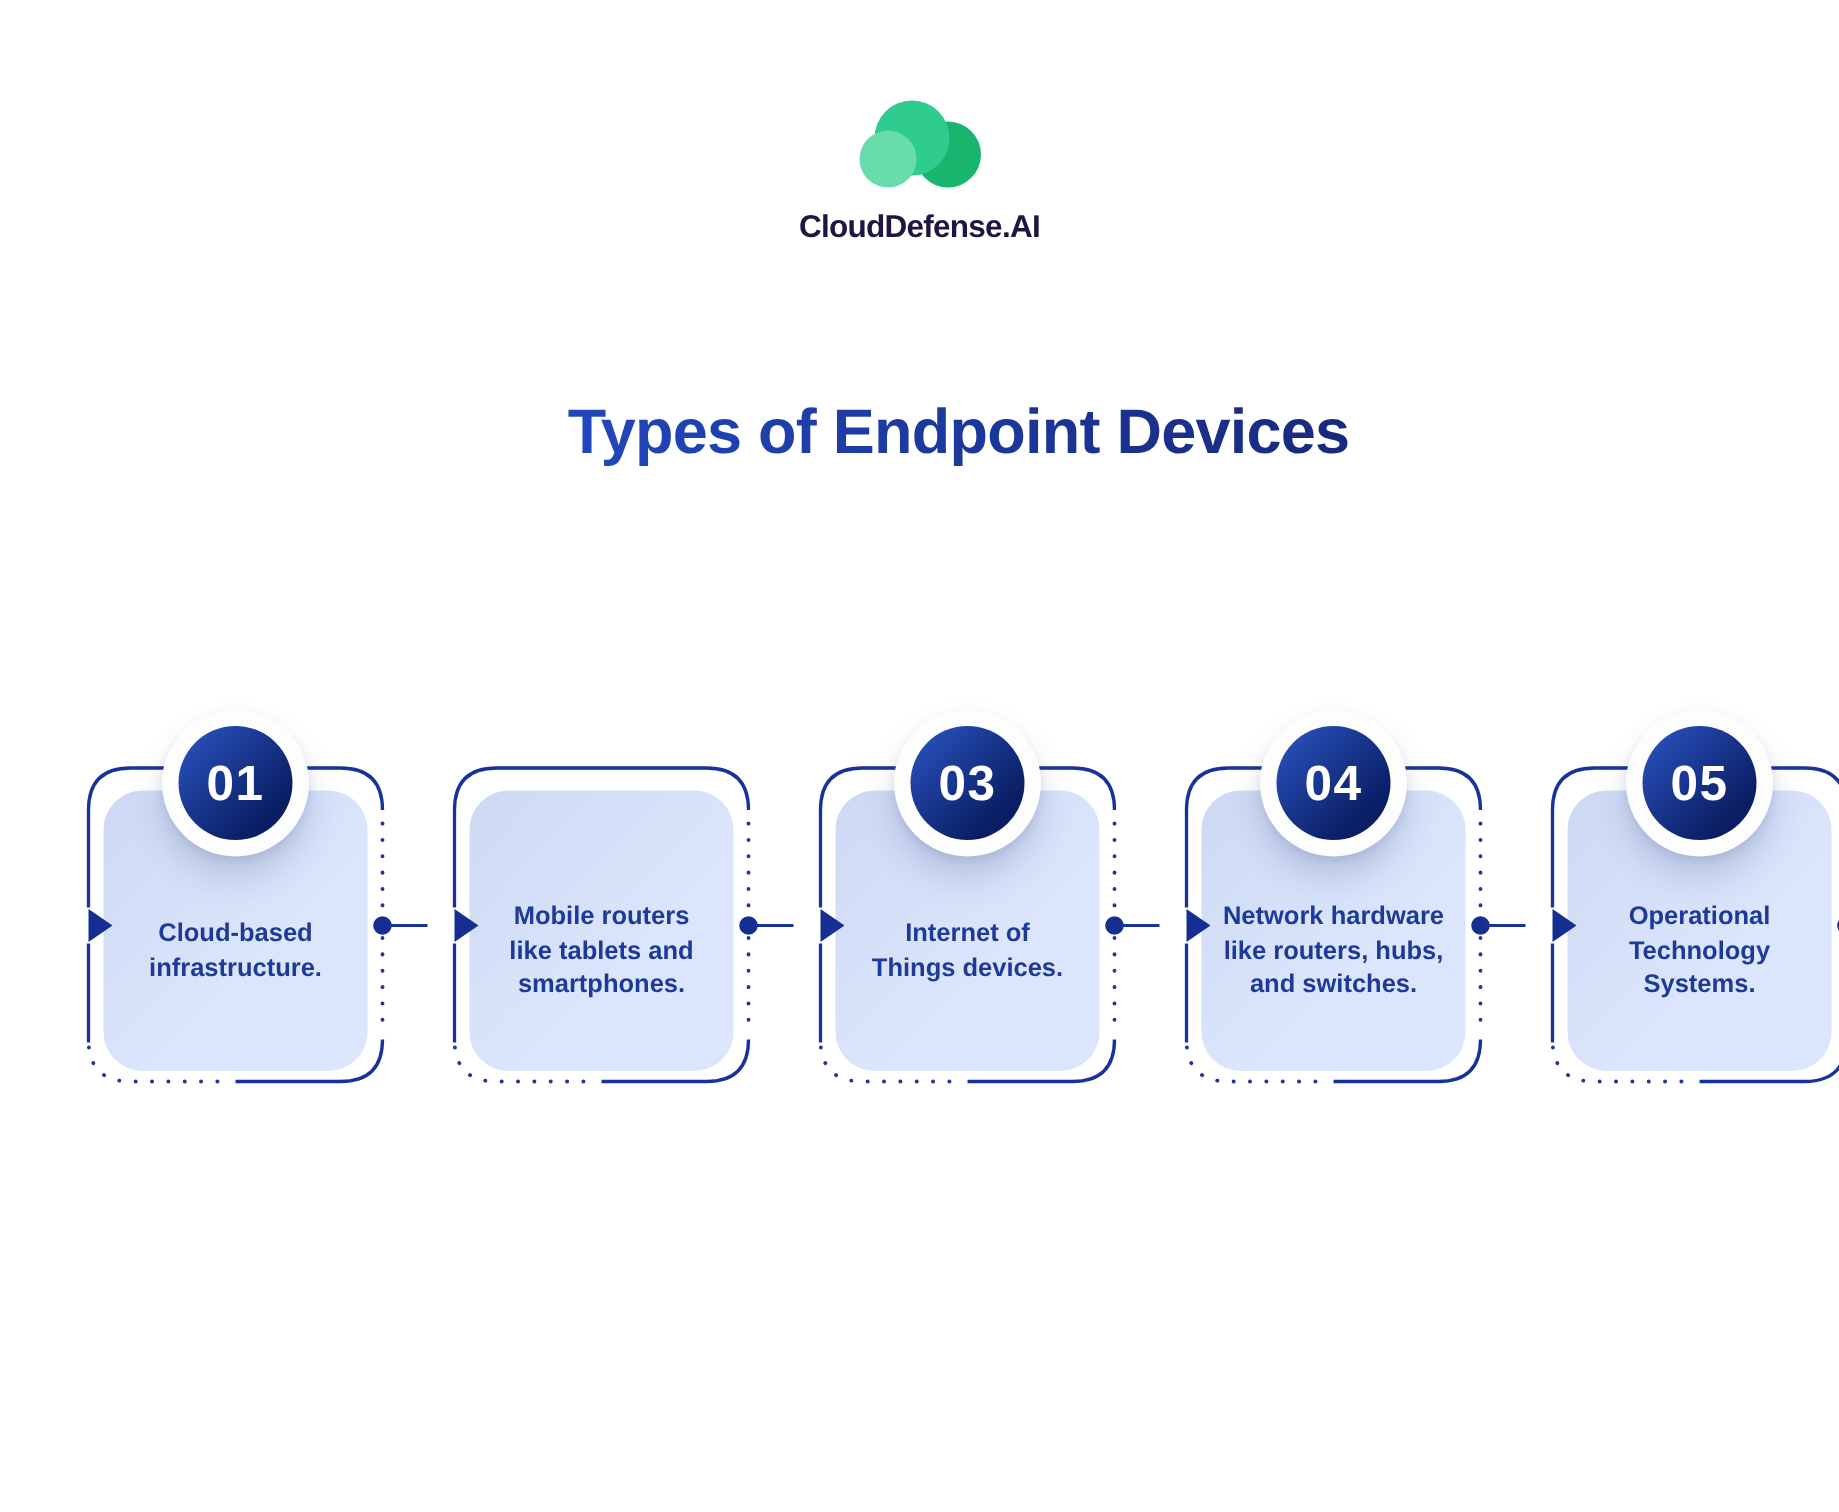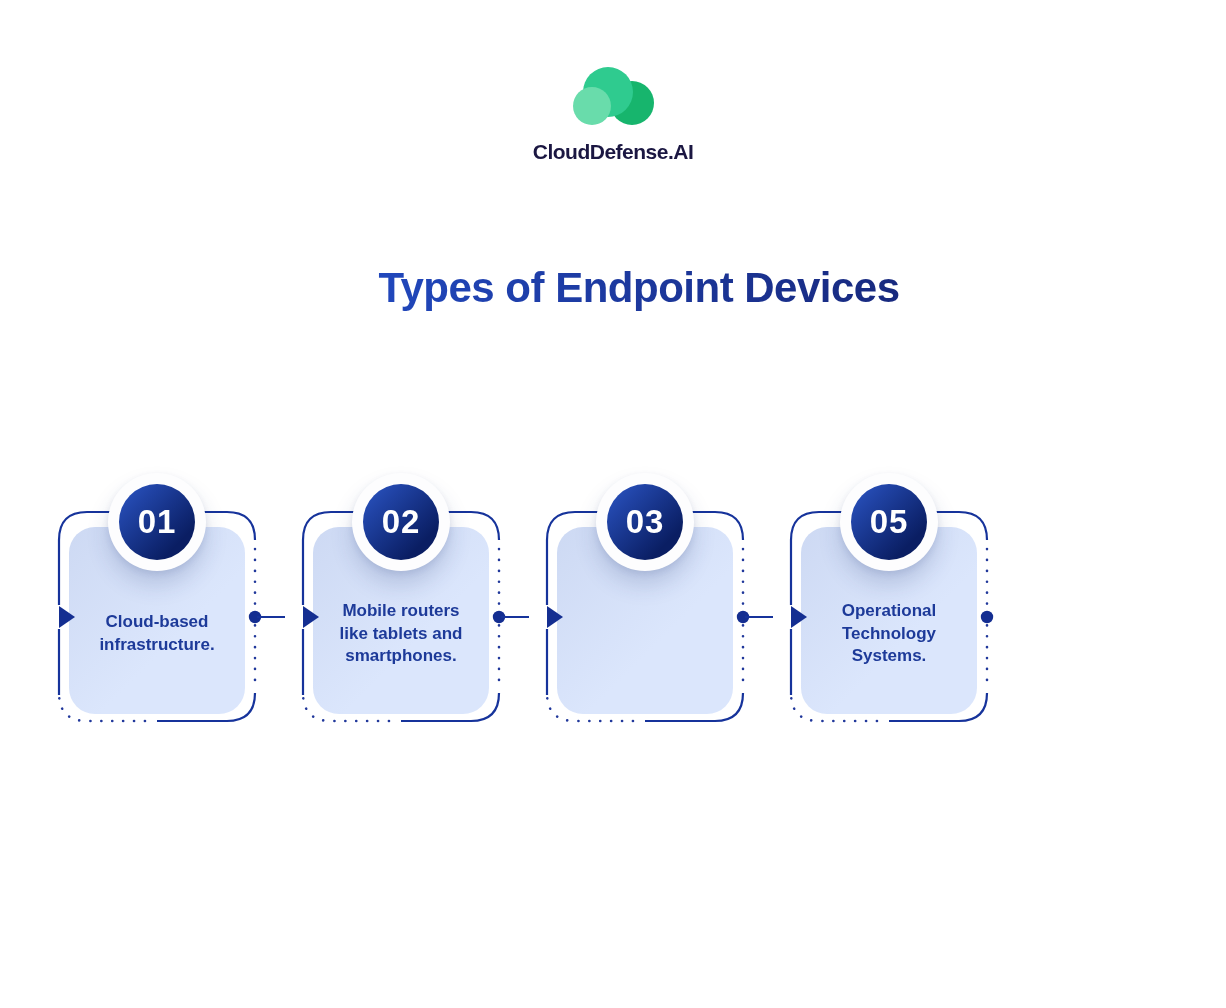--- a/index.html
+++ b/index.html
@@ -109,46 +109,64 @@
     <div class="card-bg"></div>
     <svg class="outline-svg" width="200" height="226" viewBox="0 0 200 226">
       <path class="ol-solid" d="M 2 103 L 2 38 Q 2 10 30 10 L 170 10 Q 198 10 198 38"></path>
       <path class="ol-solid" d="M 2 127 L 2 193"></path>
       <path class="ol-dotted" d="M 198 47 L 198 185"></path>
       <path class="ol-solid" d="M 100 219 L 170 219 Q 198 219 198 191"></path>
       <path class="ol-dotted" d="M 88 219 L 30 219 Q 2 219 2 191"></path>
       <polygon class="ol-arrow" points="2,104 2,126 18,115"></polygon>
       <circle class="ol-dot" cx="198" cy="115" r="6.2"></circle>
     </svg>
-    <div class="badge">
-      <div class="badge-num">02</div>
-    </div>
     <div class="card-text">Mobile routers
 like tablets and
 smartphones.</div>
     <div class="connector"></div>
   </div>
 
   <div class="step">
     <div class="card-bg"></div>
     <svg class="outline-svg" width="200" height="226" viewBox="0 0 200 226">
       <path class="ol-solid" d="M 2 103 L 2 38 Q 2 10 30 10 L 170 10 Q 198 10 198 38"></path>
       <path class="ol-solid" d="M 2 127 L 2 193"></path>
       <path class="ol-dotted" d="M 198 47 L 198 185"></path>
       <path class="ol-solid" d="M 100 219 L 170 219 Q 198 219 198 191"></path>
       <path class="ol-dotted" d="M 88 219 L 30 219 Q 2 219 2 191"></path>
       <polygon class="ol-arrow" points="2,104 2,126 18,115"></polygon>
       <circle class="ol-dot" cx="198" cy="115" r="6.2"></circle>
     </svg>
     <div class="badge">
       <div class="badge-num">03</div>
     </div>
+    <div class="card-text">Internet of
+Things devices.</div>
     <div class="connector"></div>
   </div>
 
+  <div class="step">
+    <div class="card-bg"></div>
+    <svg class="outline-svg" width="200" height="226" viewBox="0 0 200 226">
+      <path class="ol-solid" d="M 2 103 L 2 38 Q 2 10 30 10 L 170 10 Q 198 10 198 38"></path>
+      <path class="ol-solid" d="M 2 127 L 2 193"></path>
+      <path class="ol-dotted" d="M 198 47 L 198 185"></path>
+      <path class="ol-solid" d="M 100 219 L 170 219 Q 198 219 198 191"></path>
+      <path class="ol-dotted" d="M 88 219 L 30 219 Q 2 219 2 191"></path>
+      <polygon class="ol-arrow" points="2,104 2,126 18,115"></polygon>
+      <circle class="ol-dot" cx="198" cy="115" r="6.2"></circle>
+    </svg>
+    <div class="badge">
+      <div class="badge-num">04</div>
+    </div>
+    <div class="card-text">Network hardware
+like routers, hubs,
+and switches.</div>
+    <div class="connector"></div>
+  </div>
 
   <div class="step">
     <div class="card-bg"></div>
     <svg class="outline-svg" width="200" height="226" viewBox="0 0 200 226">
       <path class="ol-solid" d="M 2 103 L 2 38 Q 2 10 30 10 L 170 10 Q 198 10 198 38"></path>
       <path class="ol-solid" d="M 2 127 L 2 193"></path>
       <path class="ol-dotted" d="M 198 47 L 198 185"></path>
       <path class="ol-solid" d="M 100 219 L 170 219 Q 198 219 198 191"></path>
       <path class="ol-dotted" d="M 88 219 L 30 219 Q 2 219 2 191"></path>
       <polygon class="ol-arrow" points="2,104 2,126 18,115"></polygon>

